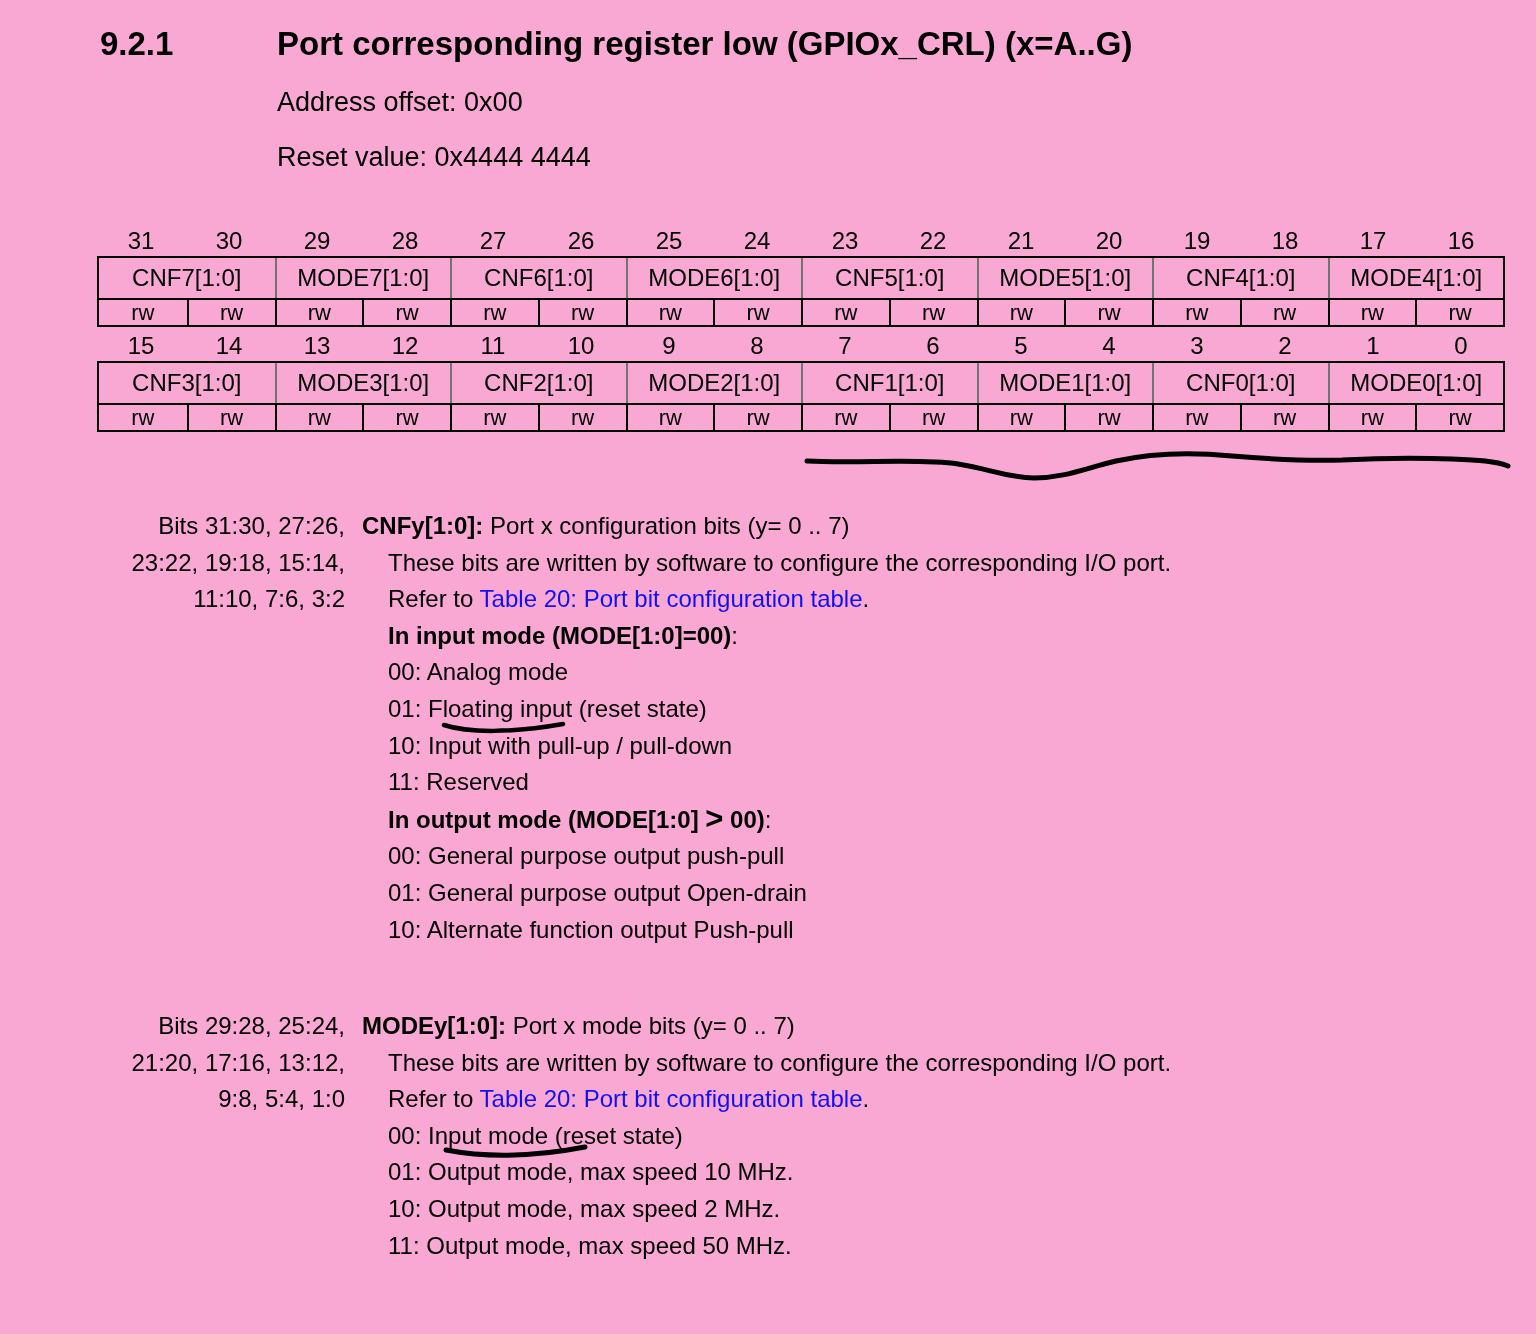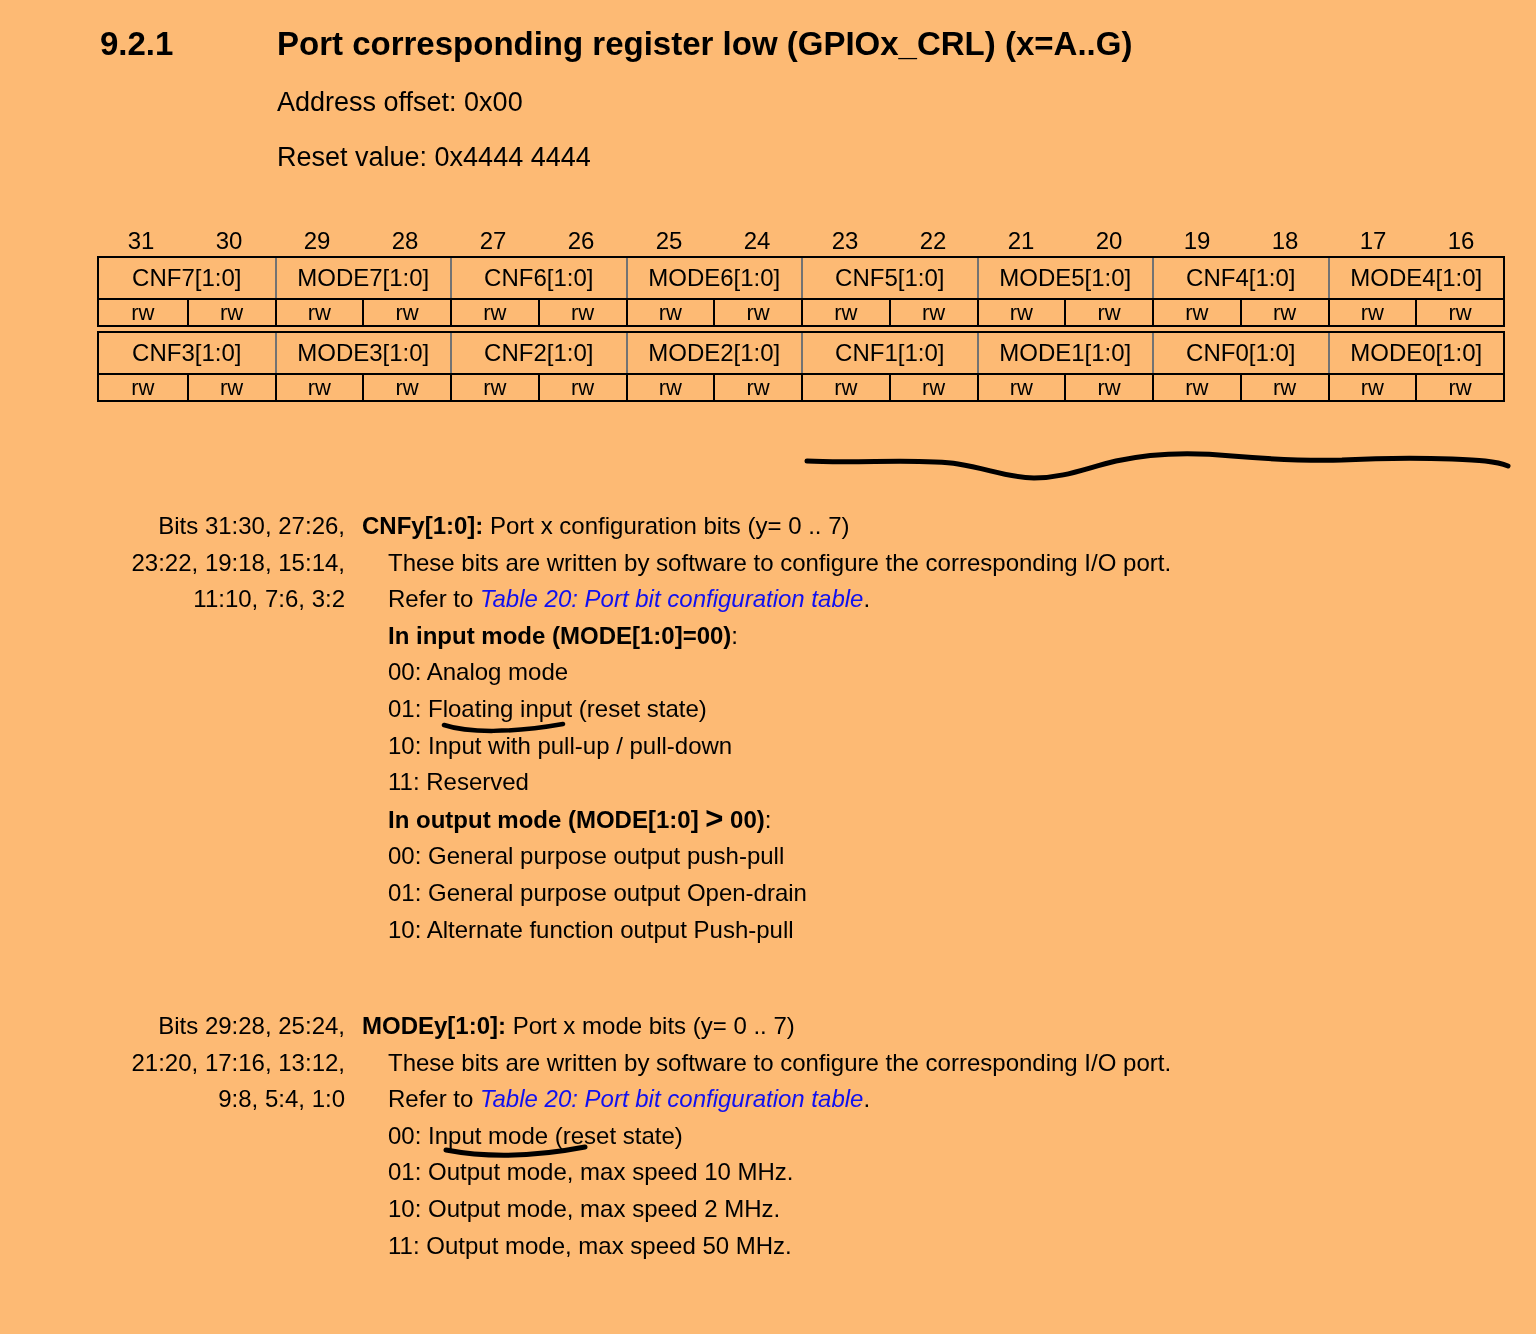--- a/index.html
+++ b/index.html
@@ -1,19 +1,19 @@
 <!DOCTYPE html>
 <html style="--link: #1010F0;"><head>
 <meta charset="utf-8">
 <style>
   html,body{margin:0;padding:0;background:#fff;}
   .page{
     position:relative;
     width:1536px;height:1334px;
-    background:#fdba74;
+    background:#f9a8d4;
     font-family:"Liberation Sans","DejaVu Sans",sans-serif;
     color:#000;
     overflow:hidden;
   }
   
   .section-number{
     position:absolute;left:100px;top:24px;
     font-size:33px;font-weight:bold;line-height:40px;
   }
   .page-title{
@@ -65,21 +65,21 @@
     position:absolute;left:90px;width:255px;
     text-align:right;font-size:24px;line-height:36.6px;
   }
   .desc-content{
     position:absolute;left:362px;width:1030px;
     font-size:24px;line-height:36.6px;
   }
   .line{white-space:nowrap;}
   .line.indent{padding-left:26px;}
   .seg-bold{font-weight:bold;}
-  .seg-link{color:var(--link,#1010F0);font-style:italic;}
+  .seg-link{color:var(--link,#1010F0);}
   .seg-big-gt{font-weight:bold;font-size:31px;vertical-align:-1px;}
 
   
   .annotations{
     position:absolute;left:0;top:0;width:1536px;height:1334px;
     pointer-events:none;
   }
 </style>
 </head>
 <body>
@@ -137,20 +137,38 @@
             <div class="rw">rw</div>
             <div class="rw">rw</div>
             <div class="rw">rw</div>
             <div class="rw">rw</div>
             <div class="rw">rw</div>
             <div class="rw">rw</div>
           </div>
         </div>
       </div>
       <div class="half">
+        <div class="bitnums">
+          <div class="bitnum">15</div>
+          <div class="bitnum">14</div>
+          <div class="bitnum">13</div>
+          <div class="bitnum">12</div>
+          <div class="bitnum">11</div>
+          <div class="bitnum">10</div>
+          <div class="bitnum">9</div>
+          <div class="bitnum">8</div>
+          <div class="bitnum">7</div>
+          <div class="bitnum">6</div>
+          <div class="bitnum">5</div>
+          <div class="bitnum">4</div>
+          <div class="bitnum">3</div>
+          <div class="bitnum">2</div>
+          <div class="bitnum">1</div>
+          <div class="bitnum">0</div>
+        </div>
         <div class="cells">
           <div class="fieldrow">
             <div class="field">CNF3[1:0]</div>
             <div class="field">MODE3[1:0]</div>
             <div class="field">CNF2[1:0]</div>
             <div class="field">MODE2[1:0]</div>
             <div class="field">CNF1[1:0]</div>
             <div class="field">MODE1[1:0]</div>
             <div class="field">CNF0[1:0]</div>
             <div class="field">MODE0[1:0]</div>

